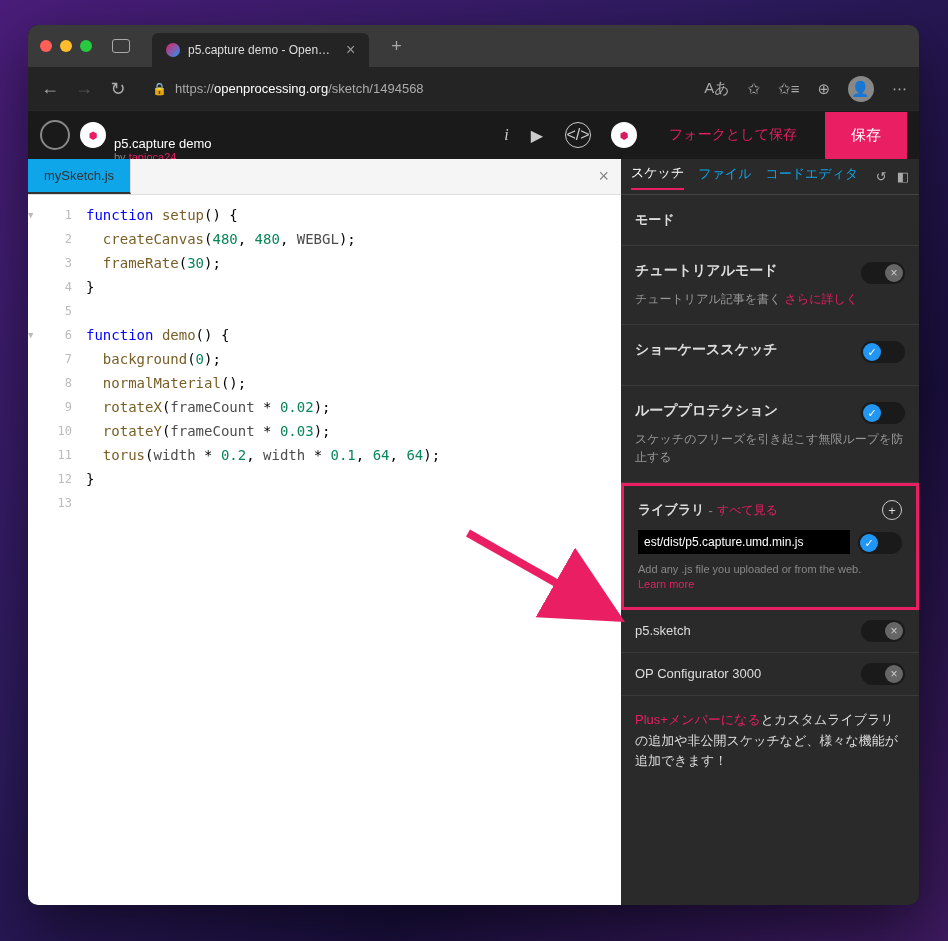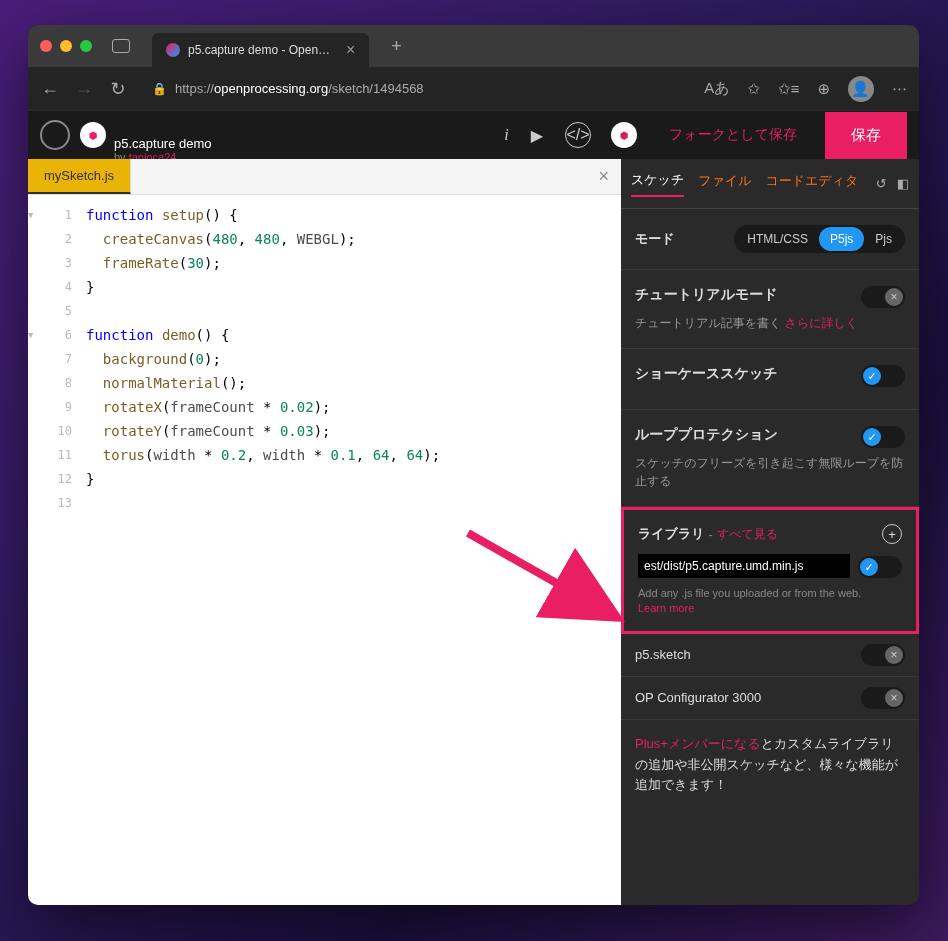--- a/index.html
+++ b/index.html
@@ -35,34 +35,34 @@
 .sketchinfo .author a { color: #e91e63; text-decoration: none; }
 .centerbtns { margin-left: auto; display: flex; gap: 22px; align-items: center; }
 .centerbtns span { color: #ccc; font-size: 16px; cursor: pointer; }
 .codebtn { width: 26px; height: 26px; border: 1.5px solid #ccc; border-radius: 50%; display: flex; align-items: center; justify-content: center; font-size: 10px; }
 .userbtn { width: 26px; height: 26px; border-radius: 50%; background: #fff; margin-left: 20px; display: flex; align-items: center; justify-content: center; font-size: 10px; color: #d81b60; }
 .forkbtn { color: #e91e63; font-size: 14px; padding: 0 18px; cursor: pointer; margin-left: 14px; }
 .savebtn { background: #e91e63; color: #fff; font-size: 15px; padding: 14px 26px; cursor: pointer; margin-left: 10px; }
 .main { flex: 1; display: flex; overflow: hidden; }
 .editor { flex: 1; background: #fff; display: flex; flex-direction: column; }
 .filetabs { height: 36px; background: #f5f5f5; display: flex; align-items: center; border-bottom: 1px solid #ddd; }
-.filetab { padding: 0 16px; height: 100%; display: flex; align-items: center; background: #eab308; border-right: 1px solid #ddd; font-size: 13px; color: #333; border-bottom: 2px solid #333; }
+.filetab { padding: 0 16px; height: 100%; display: flex; align-items: center; background: #0ea5e9; border-right: 1px solid #ddd; font-size: 13px; color: #333; border-bottom: 2px solid #333; }
 .fileclose { margin-left: auto; margin-right: 12px; color: #888; font-size: 18px; cursor: pointer; }
 .code { flex: 1; font-family: "SF Mono", Menlo, Consolas, monospace; font-size: 14px; line-height: 24px; padding: 8px 0; overflow: auto; }
 .line { display: flex; }
 .gutter { width: 34px; display: flex; justify-content: flex-end; color: #bbb; font-size: 12px; padding-right: 4px; user-select: none; }
 .fold { width: 14px; color: #bbb; font-size: 9px; }
 .linecontent { padding-left: 10px; white-space: pre; }
 .kw { color: #0000ff; }
 .fn { color: #795e26; }
 .num { color: #098658; }
 .const { color: #4d4d4d; }
 .sidebar { width: 298px; background: #2a2a2a; color: #ddd; display: flex; flex-direction: column; overflow-y: auto; font-size: 13px; }
-.sidetabs { display: flex; align-items: center; height: 50px; border-bottom: 1px solid #444; padding: 0 10px; gap: 14px; font-size: 13px; }
-.sidetab { color: #f97316; cursor: pointer; padding-bottom: 6px; }
+.sidetabs { display: flex; align-items: center; height: 36px; border-bottom: 1px solid #444; padding: 0 10px; gap: 14px; font-size: 13px; }
+.sidetab { color: #0ea5e9; cursor: pointer; padding-bottom: 6px; }
 .sidetab.active { color: #fff; border-bottom: 2px solid #e91e63; }
 .sideicons { margin-left: auto; display: flex; gap: 10px; color: #aaa; }
 .section { padding: 16px 14px; border-bottom: 1px solid #3a3a3a; }
 .modesec { display: flex; align-items: center; justify-content: space-between; }
 .modelabel { font-weight: bold; }
 .modepill { display: flex; background: #1a1a1a; border-radius: 16px; padding: 2px; }
 .modepill span { padding: 5px 11px; font-size: 12px; color: #ccc; cursor: pointer; border-radius: 14px; }
 .modepill .active { background: #2196f3; color: #fff; }
 .optrow { display: flex; align-items: flex-start; justify-content: space-between; margin-bottom: 6px; }
 .opttitle { font-weight: bold; font-size: 14px; }
@@ -222,25 +222,20 @@
         <span class="sidetab">ファイル</span>
         <span class="sidetab">コードエディタ</span>
         <div class="sideicons">
           <span>↺</span>
           <span>◧</span>
         </div>
       </div>
 
       <div class="section modesec">
         <span class="modelabel">モード</span>
-        <div class="modepill">
-          <span>HTML/CSS</span>
-          <span class="active">P5js</span>
-          <span>Pjs</span>
-        </div>
       </div>
 
       <div class="section">
         <div class="optrow">
           <span class="opttitle">チュートリアルモード</span>
           <div class="toggle off">
               <div class="knob">×</div>
             </div>
         </div>
         <div class="optdesc"><span>チュートリアル記事を書く </span><a>さらに詳しく</a></div>

